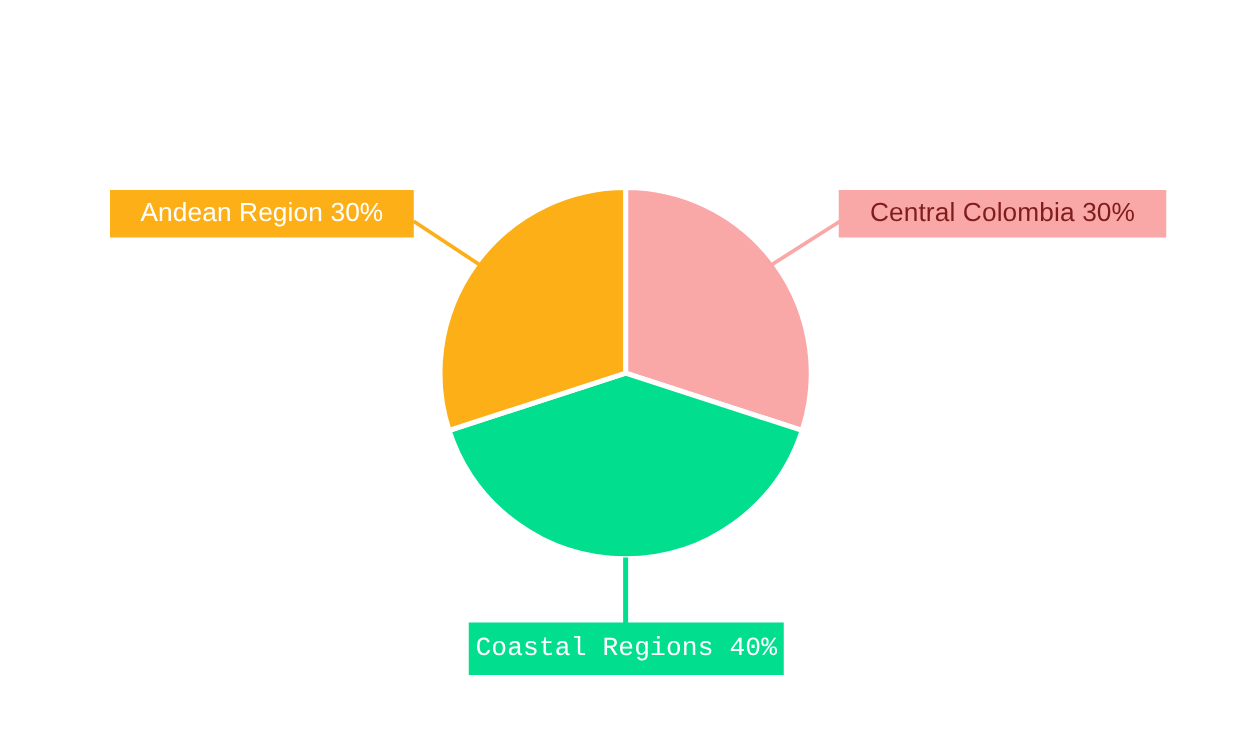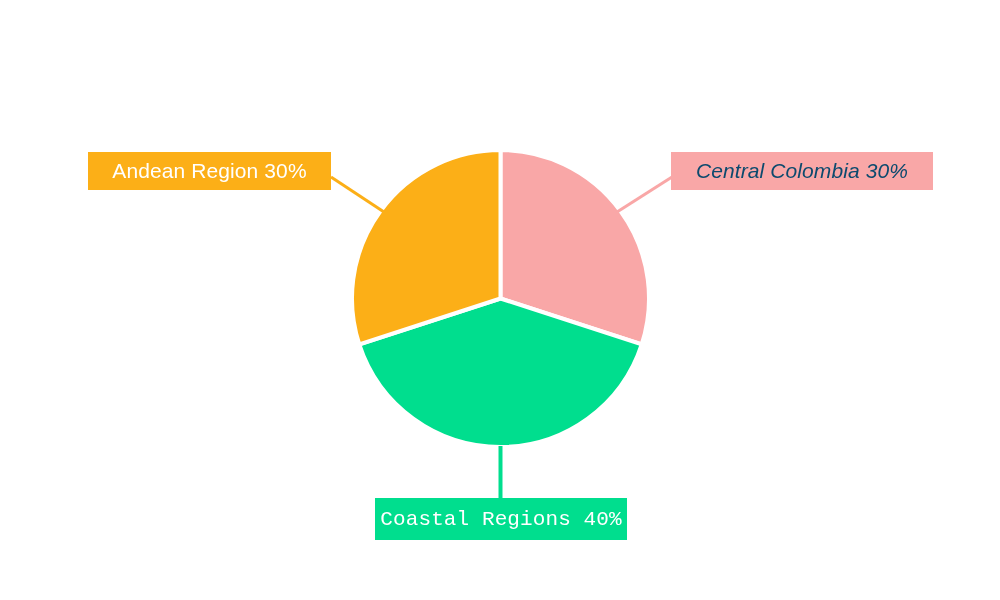--- a/index.html
+++ b/index.html
@@ -78,21 +78,21 @@
 
     <path d="M 672 177 L 617 212" stroke="#f9a7a7" stroke-width="3" fill="none"></path>
 
     <path d="M 500.5 446 L 500.5 499" stroke="#00de8e" stroke-width="4" fill="none"></path>
   </svg>
 
   <div class="label-box" id="label-andean" style="background: rgb(252, 175, 23); color: rgb(255, 255, 255);">
     <span>Andean Region 30%</span>
   </div>
 
-  <div class="label-box" id="label-central" style="background: rgb(249, 167, 167); color: #0c4a6e; font-style: italic;">
+  <div class="label-box" id="label-central" style="background: rgb(249, 167, 167); color: #7f1d1d;">
     <span>Central Colombia 30%</span>
   </div>
 
   <div class="label-box" id="label-coastal" style="background: rgb(0, 222, 142); color: rgb(255, 255, 255);">
     <span>Coastal Regions 40%</span>
   </div>
 
 </div>
 
 </body></html>

